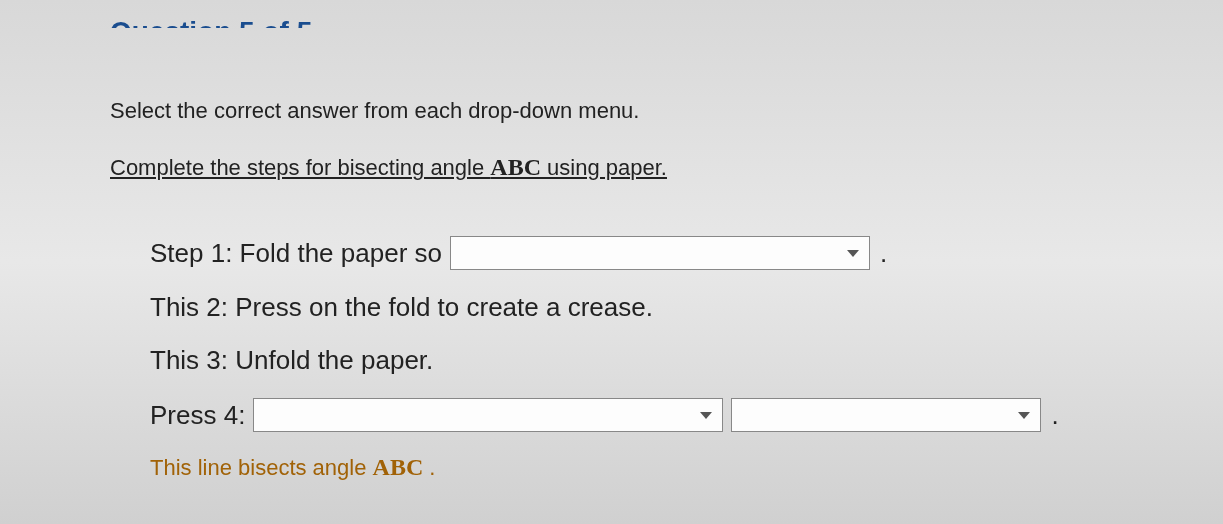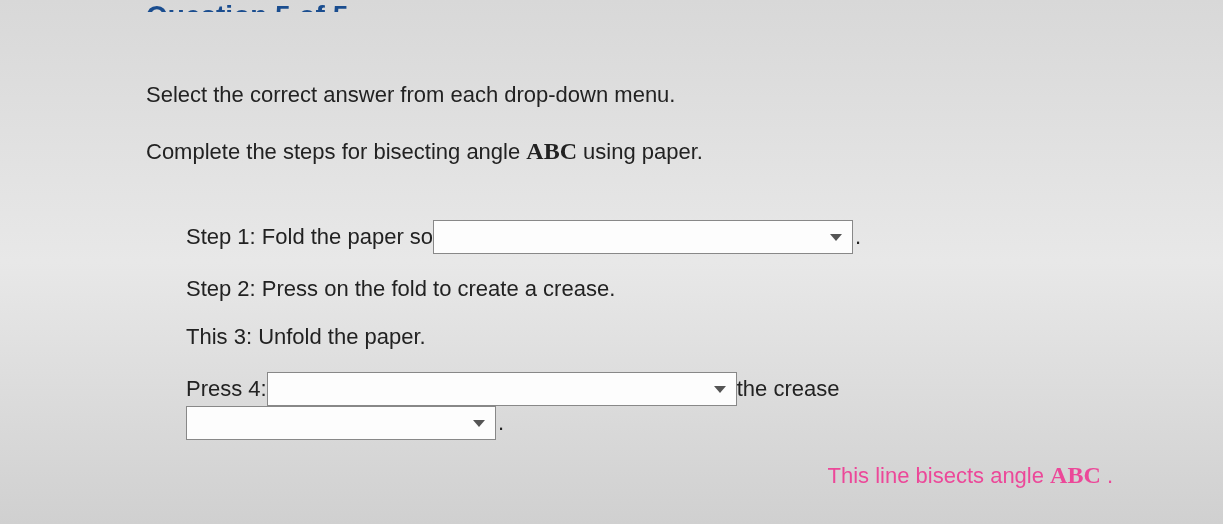--- a/index.html
+++ b/index.html
@@ -9,58 +9,59 @@
     }
     body {
       font-family: Arial, Helvetica, sans-serif;
       background: linear-gradient(to bottom, #d8d8d8, #e8e8e8, #d0d0d0);
       width: 1223px;
       height: 524px;
       overflow: hidden;
       color: #222;
     }
     .container {
-      padding: 0 110px;
-      margin-left: 36px;
+      padding: 16px 110px;
     }
     .question-header {
       color: #1a4d8f;
       font-size: 28px;
       font-weight: bold;
       padding-top: 0;
       margin-bottom: 30px;
       overflow: hidden;
       height: 12px;
     }
     .instruction {
       font-size: 22px;
       color: #222;
       margin-top: 70px;
       margin-bottom: 30px;
     }
     .prompt {
       font-size: 22px;
       color: #222;
       margin-bottom: 55px;
+      text-decoration: underline;
     }
     .prompt .bold-var {
       font-weight: bold;
       font-family: "Times New Roman", serif;
       font-size: 24px;
     }
     .steps {
       padding-left: 40px;
     }
     .step-line {
-      font-size: 22px;
+      font-size: 26px;
       color: #222;
       margin-bottom: 22px;
       display: flex;
       align-items: center;
       flex-wrap: wrap;
+      gap: 8px;
     }
     .dropdown {
       display: inline-flex;
       align-items: center;
       justify-content: flex-end;
       border: 1px solid #888;
       background: #fdfdfd;
       height: 34px;
       padding: 0 10px;
       cursor: pointer;
@@ -80,22 +81,21 @@
       height: 0;
       border-left: 6px solid transparent;
       border-right: 6px solid transparent;
       border-top: 7px solid #555;
     }
     .period {
       margin-left: 2px;
     }
     .final-line {
       font-size: 22px;
-      color: #ec4899;
-      text-align: right;
+      color: #a16207;
     }
     .final-line .bold-var {
       font-weight: bold;
       font-family: "Times New Roman", serif;
       font-size: 24px;
     }
   </style>
 </head>
 <body>
 
@@ -116,34 +116,33 @@
     <div class="step-line">
       <span>Step 1: Fold the paper so</span>
       <span class="dropdown medium">
         <span></span>
         <span class="caret"></span>
       </span>
       <span class="period">.</span>
     </div>
 
     <div class="step-line">
-      <span>Step 2: Press on the fold to create a crease.</span>
+      <span>This 2: Press on the fold to create a crease.</span>
     </div>
 
     <div class="step-line">
       <span>This 3: Unfold the paper.</span>
     </div>
 
     <div class="step-line">
       <span>Press 4:</span>
       <span class="dropdown large">
         <span></span>
         <span class="caret"></span>
       </span>
-      <span>the crease</span>
       <span class="dropdown small">
         <span></span>
         <span class="caret"></span>
       </span>
       <span class="period">.</span>
     </div>
 
     <div class="final-line">
       <span>This line bisects angle </span><span class="bold-var">ABC</span><span> .</span>
     </div>

